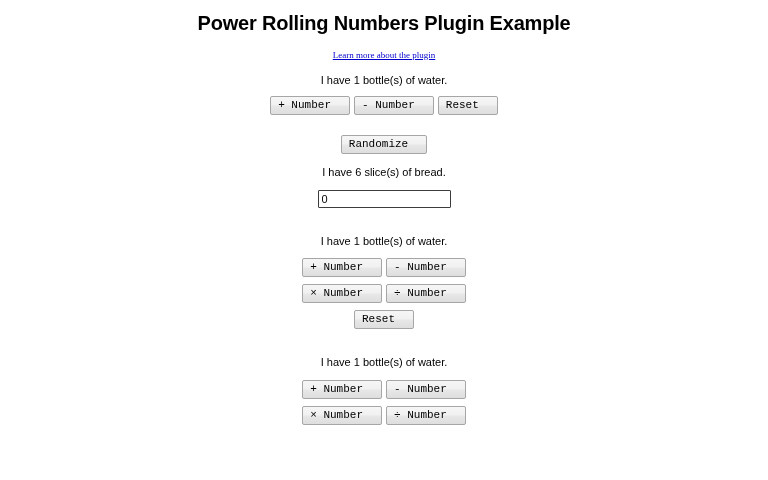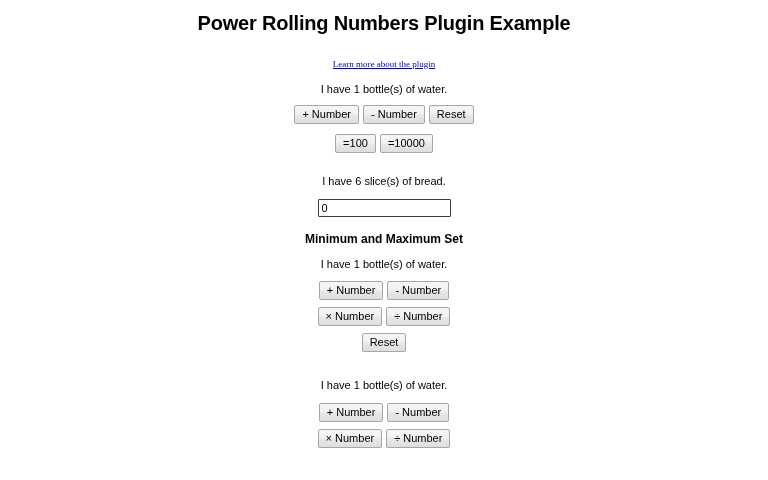--- a/index.html
+++ b/index.html
@@ -22,47 +22,47 @@
   }
   h1.title {
     font-size: 20px;
     font-weight: bold;
     margin: 0;
     padding: 0;
     line-height: 28px;
     letter-spacing: -0.2px;
   }
   .link-row {
-    margin-top: 19px;
+    margin-top: 10px;
     line-height: 12px;
   }
   a.plugin-link {
     color: #0000cc;
     text-decoration: underline;
     font-size: 9px;
     font-family: "Liberation Serif", serif;
   }
   p.sentence {
     font-size: 11px;
     margin: 0;
     line-height: 13px;
   }
   .row {
     line-height: 0;
     font-size: 0;
   }
   button.btn {
-    font-family: Liberation Sans, sans-serif;
+    font-family: Liberation Mono, monospace;
     font-size: 11px;
     line-height: normal;
     color: #000000;
     background: linear-gradient(to bottom, #f6f6f6 0%, #f1f1f1 45%, #e7e7e7 55%, #dedede 100%);
     border: 1px solid #a6a6a6;
     border-radius: 2px;
-    padding: 2px 7px 3px 7px;
+    padding: 2px 18px 3px 7px;
     margin: 0 2px;
     cursor: default;
     vertical-align: middle;
   }
   input.num-field {
     width: 125px;
     font-family: "Liberation Sans", sans-serif;
     font-size: 11px;
     color: #000000;
     background: #ffffff;
@@ -106,41 +106,39 @@
   <div class="sp-9"></div>
 
   <div class="row">
     <button class="btn">+ Number</button>
     <button class="btn">- Number</button>
     <button class="btn">Reset</button>
   </div>
 
   <div class="sp-10"></div>
 
-  <div class="row">
-    <button class="btn">=100</button>
-    <button class="btn">=10000</button>
-  </div>
 
   <div class="sp-10"></div>
 
+  <div class="row">
+    <button class="btn">Randomize</button>
+  </div>
 
   <div class="sp-12"></div>
 
   <p class="sentence">I have 6 slice(s) of bread.</p>
 
   <div class="sp-11"></div>
 
   <div class="row">
     <input class="num-field" type="text" value="0" style="">
   </div>
 
   <div class="sp-15"></div>
 
-  <h3 class="section-title">Minimum and Maximum Set</h3>
 
   <div class="sp-12"></div>
 
   <p class="sentence">I have 1 bottle(s) of water.</p>
 
   <div class="sp-10"></div>
 
   <div class="row">
     <button class="btn">+ Number</button>
     <button class="btn">- Number</button>

